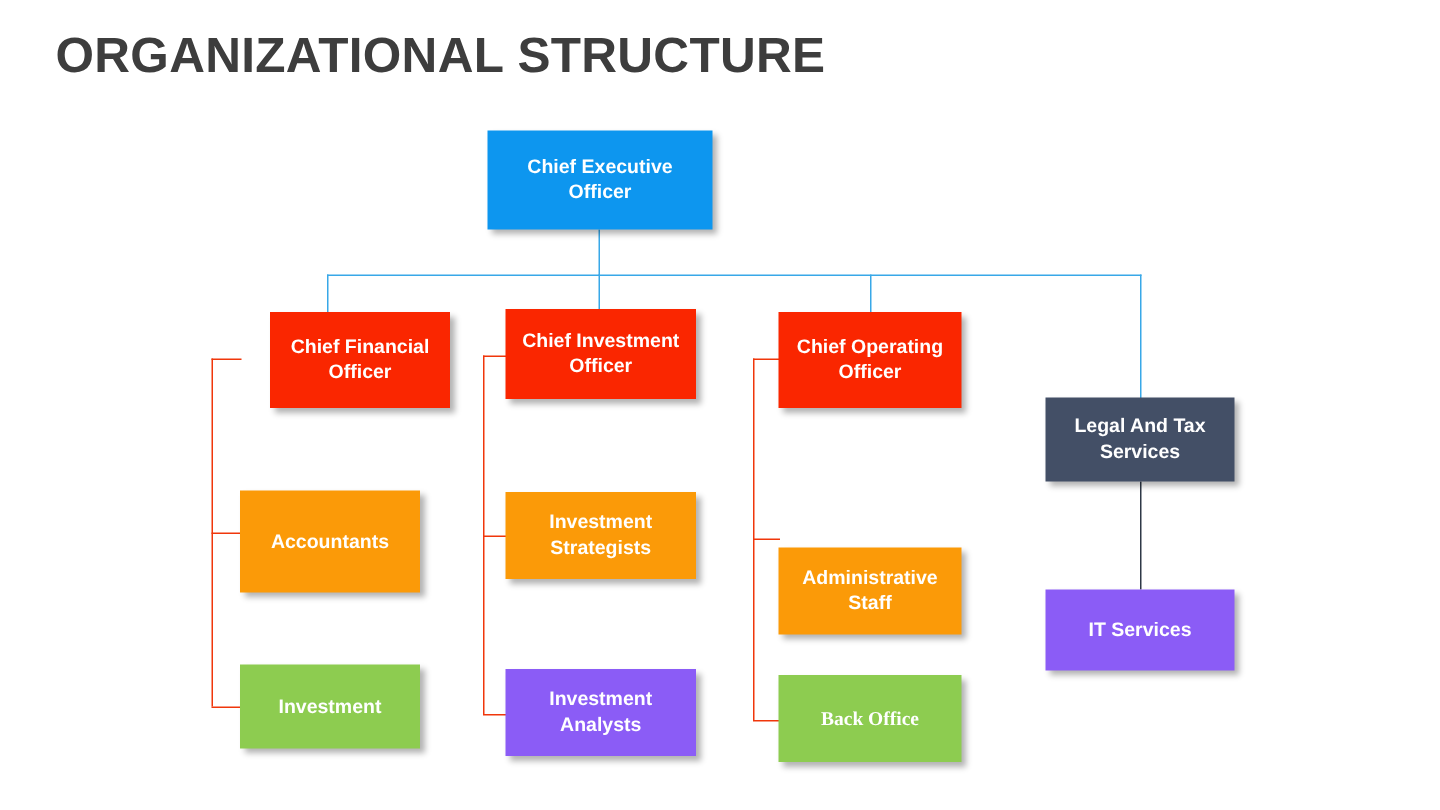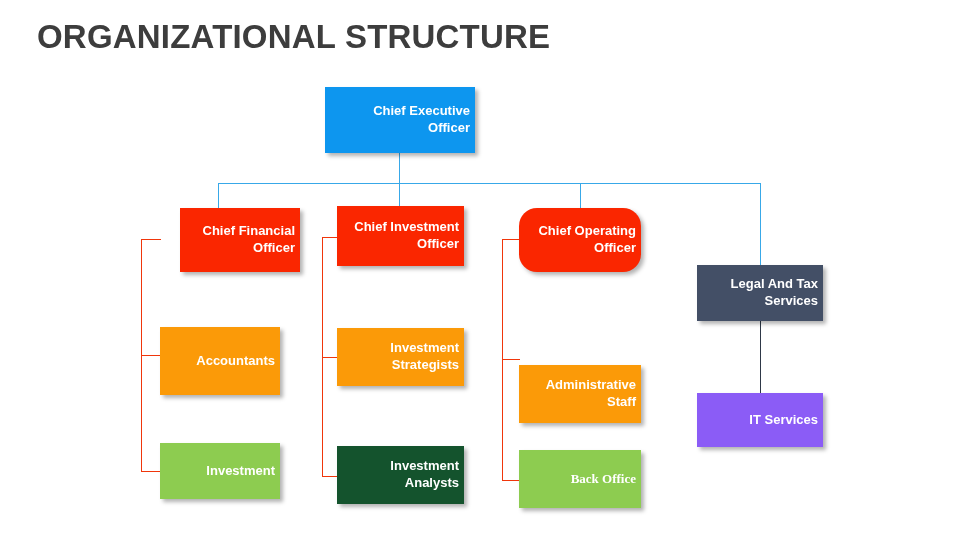--- a/index.html
+++ b/index.html
@@ -30,21 +30,21 @@
     color: #3d3d3d;
     white-space: nowrap;
   }
   
   .node {
     position: absolute;
     box-sizing: border-box;
     display: flex;
     align-items: center;
     justify-content: center;
-    text-align: right;
+    text-align: center;
     color: #ffffff;
     font-weight: bold;
     font-size: 13px;
     line-height: 1.28;
     padding: 2px 5px;
     box-shadow: 3px 3px 4px rgba(0, 0, 0, 0.30);
     z-index: 5;
   }
   .node-label {
     display: block;
@@ -96,21 +96,21 @@
   </div>
 
   <div class="node" style="left:160px; top:208px; width:120px; height:64px; background:#fa2600;margin-left:20px;">
     <span class="node-label">Chief Financial Officer</span>
   </div>
 
   <div class="node" style="left:337px; top:206px; width:127px; height:60px; background:#fa2600;">
     <span class="node-label">Chief Investment Officer</span>
   </div>
 
-  <div class="node" style="left:519px; top:208px; width:122px; height:64px; background:#fa2600;border-radius:18px;">
+  <div class="node" style="left:519px; top:208px; width:122px; height:64px; background:#fa2600;">
     <span class="node-label">Chief Operating Officer</span>
   </div>
 
   <div class="node" style="left:697px; top:265px; width:126px; height:56px; background:#434f66;">
     <span class="node-label">Legal And Tax Services</span>
   </div>
 
   <div class="node" style="left:160px; top:327px; width:120px; height:68px; background:#fb9a08;">
     <span class="node-label">Accountants</span>
   </div>
@@ -124,21 +124,21 @@
   </div>
 
   <div class="node" style="left:697px; top:393px; width:126px; height:54px; background:#8b5cf6;">
     <span class="node-label">IT Services</span>
   </div>
 
   <div class="node" style="left:160px; top:443px; width:120px; height:56px; background:#8dcc50;">
     <span class="node-label">Investment</span>
   </div>
 
-  <div class="node" style="left:337px; top:446px; width:127px; height:58px; background:#14532d;">
+  <div class="node" style="left:337px; top:446px; width:127px; height:58px; background:#8b5cf6;">
     <span class="node-label">Investment Analysts</span>
   </div>
 
   <div class="node" style="left:519px; top:450px; width:122px; height:58px; background:#8dcc50;font-family:Liberation Serif, serif;">
     <span class="node-label">Back Office</span>
   </div>
 
 </div>
 
 </body></html>

